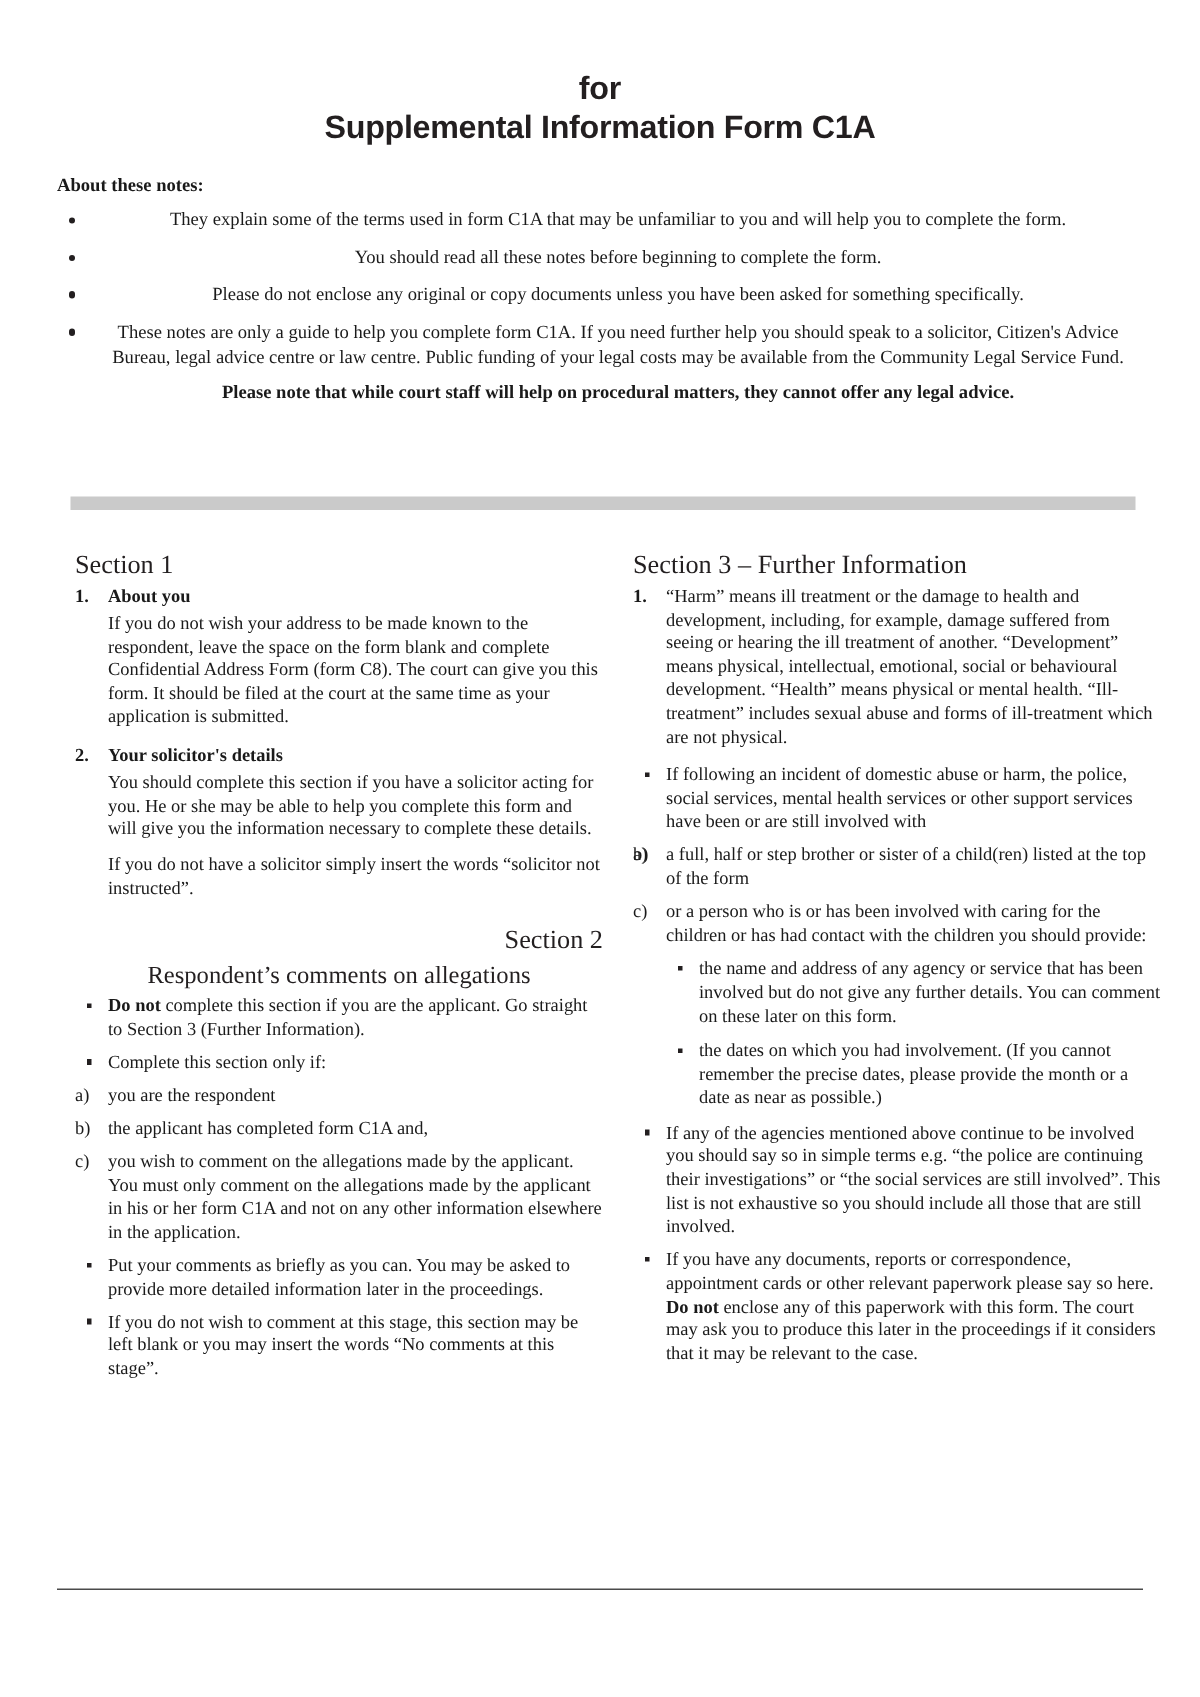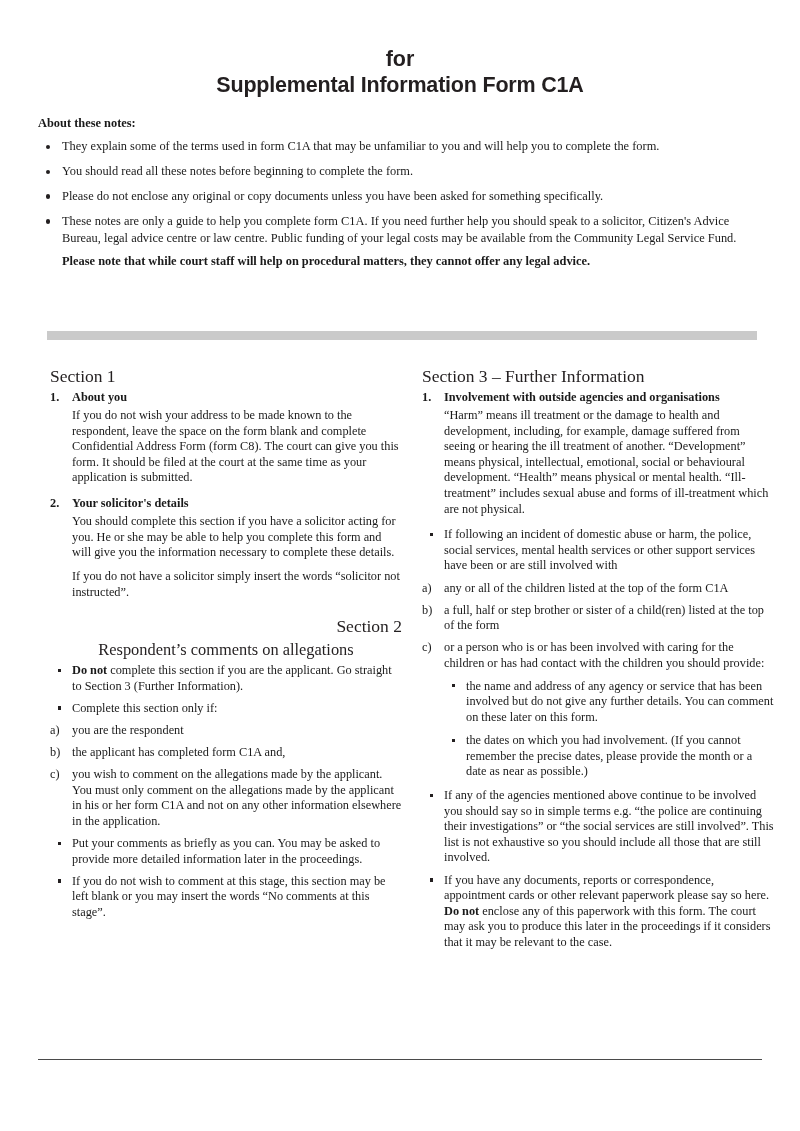--- a/index.html
+++ b/index.html
@@ -56,20 +56,21 @@
   }
   .about-heading {
     font-weight: bold;
     margin-bottom: 7px;
     font-size: 12.4px;
   }
   ul.round-list {
     list-style: none;
     margin: 0;
     padding: 0;
+    text-align: center;
   }
   ul.round-list > li {
     position: relative;
     padding-left: 24px;
     margin-bottom: 8.5px;
   }
   ul.round-list > li::before {
     content: "";
     position: absolute;
     left: 8px;
@@ -293,31 +294,30 @@
 
     </div>
 
     <div class="col col-right">
 
       <h2 class="section-head">Section 3 – Further Information</h2>
 
       <ol class="num-list">
         <li>
           <span class="num">1.</span>
-          <span class="item-title">Involvement with outside agencies and organisations</span>
           <span class="item-body">“Harm” means ill treatment or the damage to health and development, including, for example, damage suffered from seeing or hearing the ill treatment of another. “Development” means physical, intellectual, emotional, social or behavioural development. “Health” means physical or mental health. “Ill-treatment” includes sexual abuse and forms of ill-treatment which are not physical.</span>
         </li>
       </ol>
 
       <ul class="sq-list">
         <li>If following an incident of domestic abuse or harm, the police, social services, mental health services or other support services have been or are still involved with</li>
       </ul>
 
       <ul class="alpha-list">
-        <li><span class="alpha">a)</span><span>any or all of the children listed at the top of the form C1A</span></li>
+        <li><span class="alpha">a)</span></li>
         <li><span class="alpha">b)</span><span>a full, half or step brother or sister of a child(ren) listed at the top of the form</span></li>
         <li><span class="alpha">c)</span><span>or a person who is or has been involved with caring for the children or has had contact with the children you should provide:</span></li>
       </ul>
 
       <ul class="sq-list nested">
         <li>the name and address of any agency or service that has been involved but do not give any further details. You can comment on these later on this form.</li>
         <li>the dates on which you had involvement. (If you cannot remember the precise dates, please provide the month or a date as near as possible.)</li>
       </ul>
 
       <ul class="sq-list" style="margin-top:7px;">

